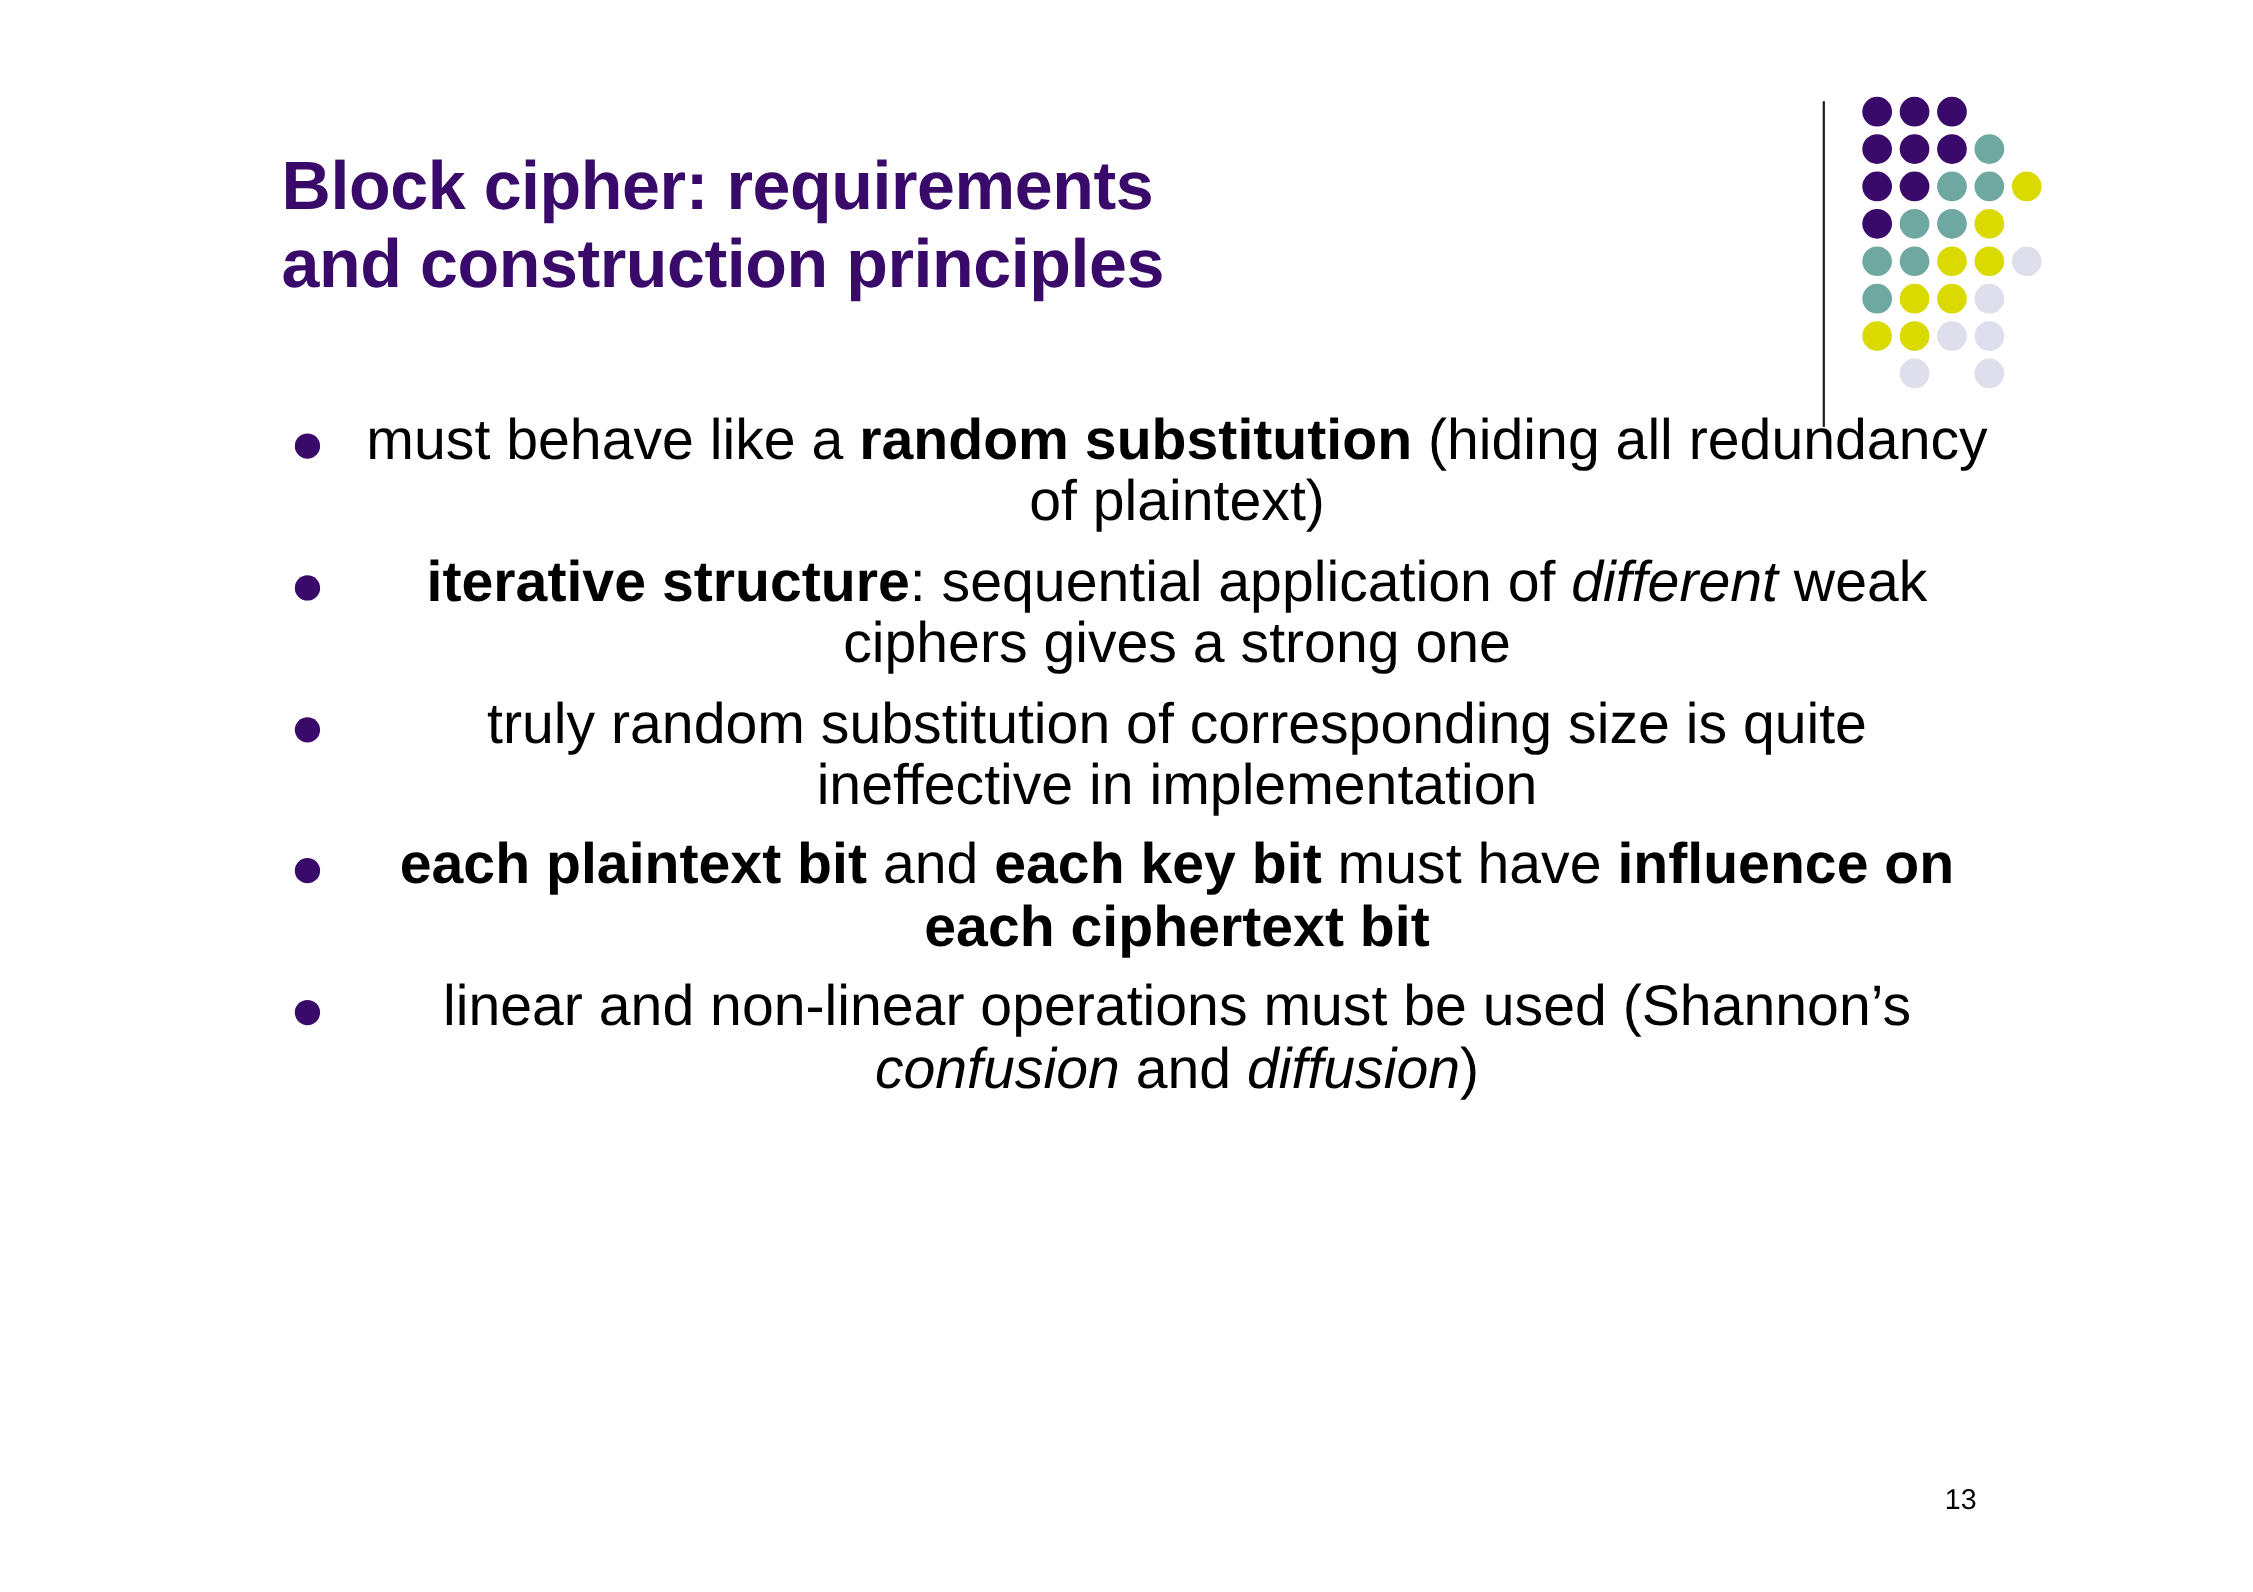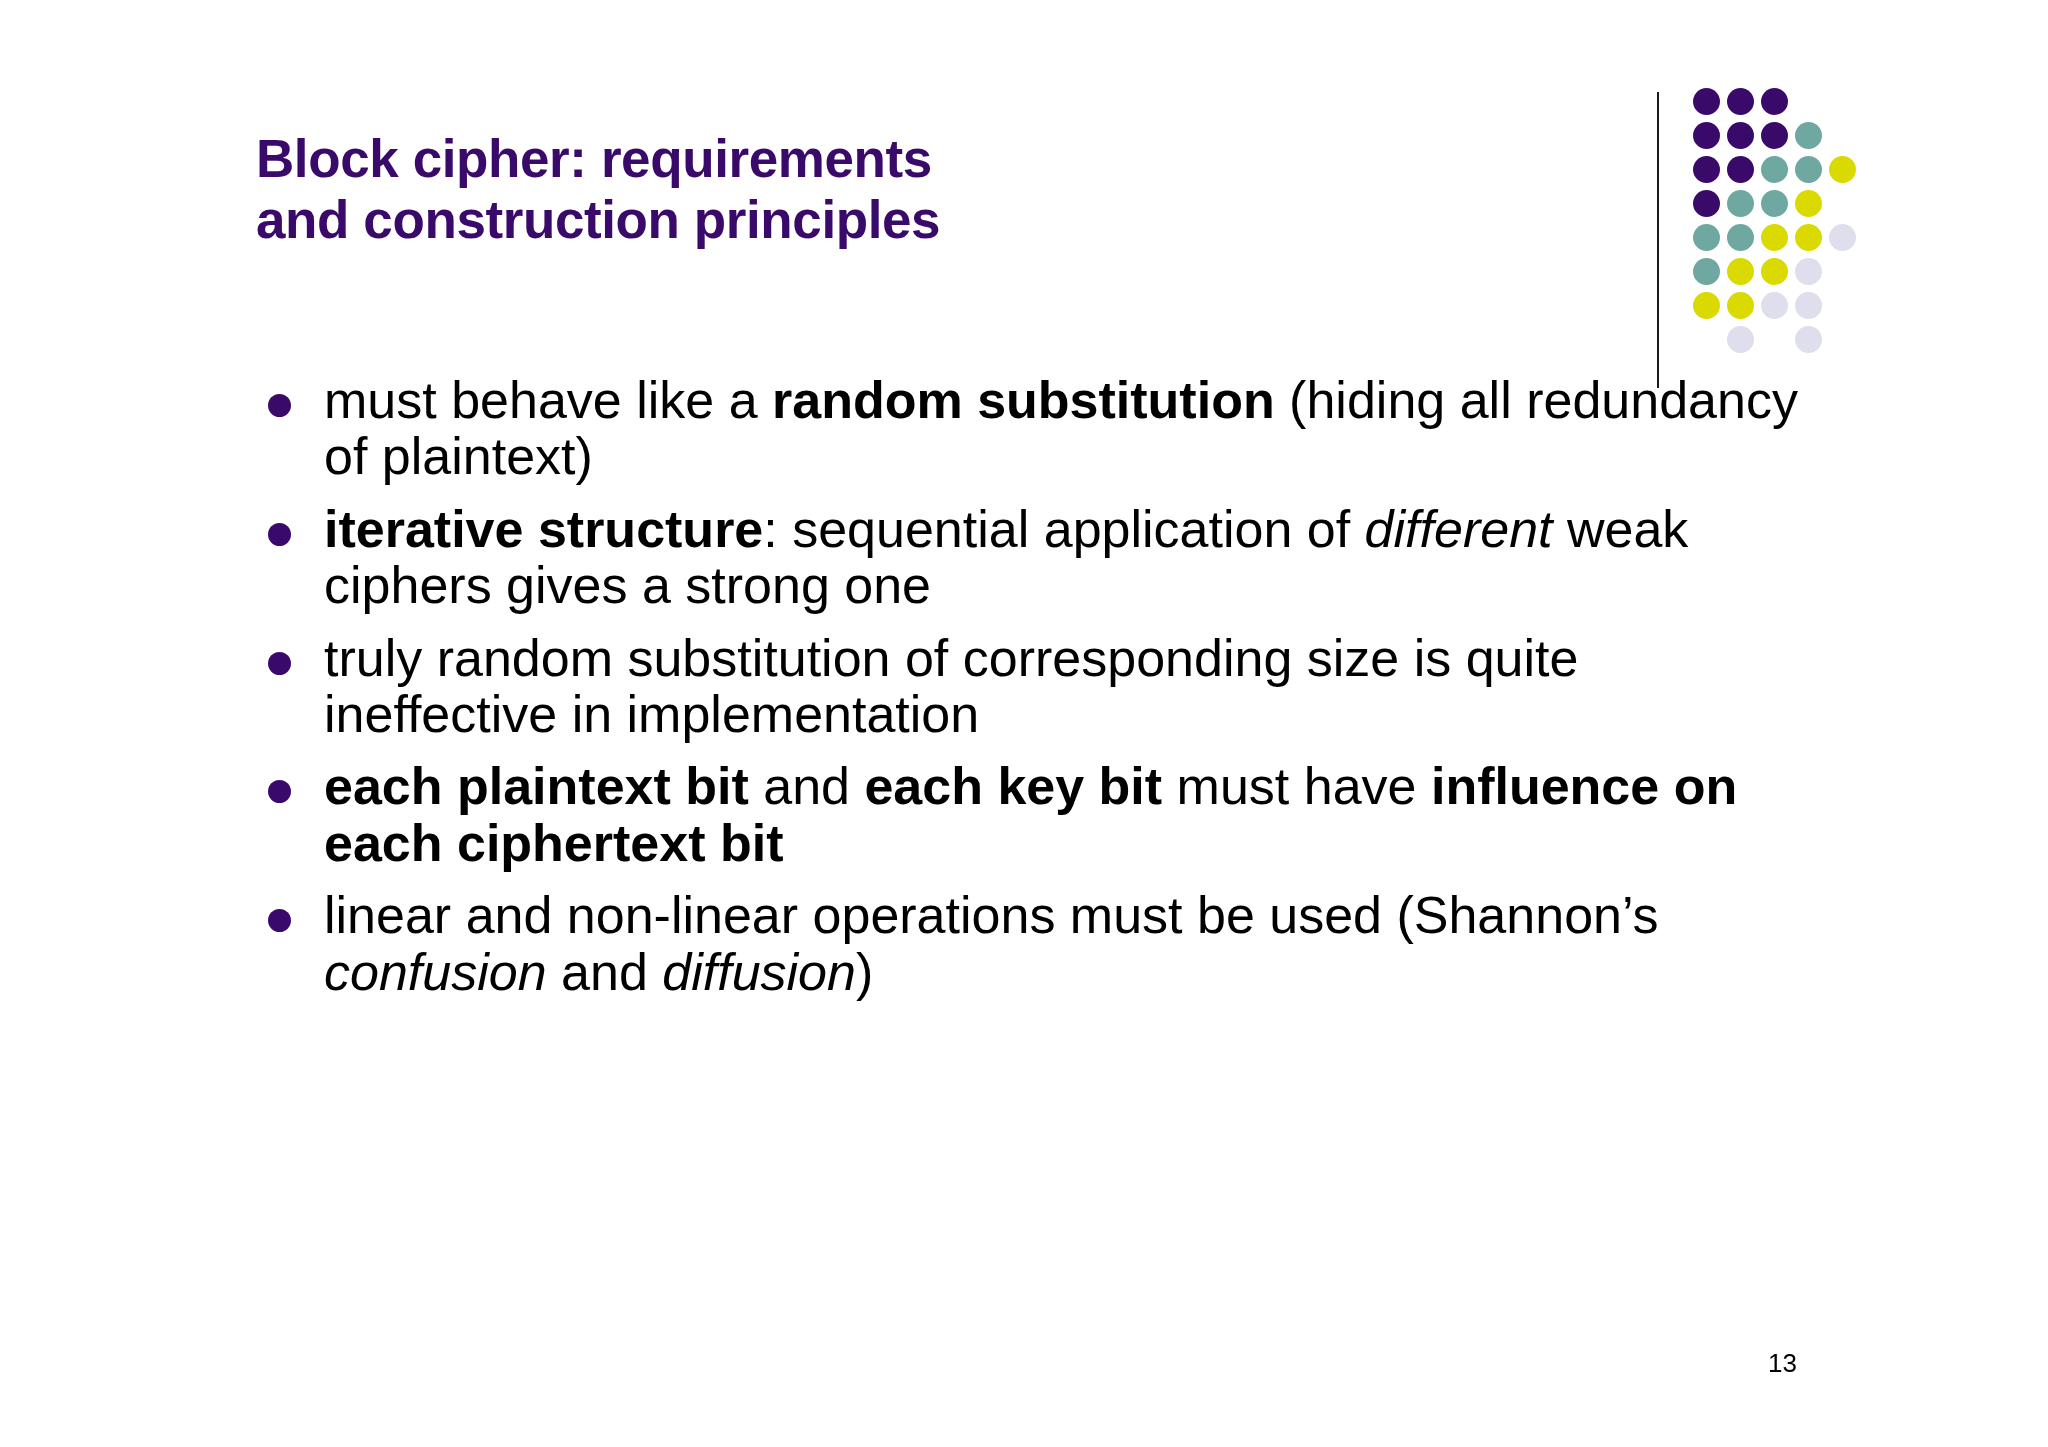--- a/index.html
+++ b/index.html
@@ -22,21 +22,21 @@
     background: #ffffff;
   }
 
   
   .title {
     position: absolute;
     left: 256px;
     top: 92px;
     width: 1300px;
     color: #3A0A6B;
-    font-size: 53px;
+    font-size: 62px;
     font-weight: bold;
     line-height: 1.16;
     letter-spacing: -0.4px;
   }
   .title-line { display: block; white-space: nowrap; }
 
   
   .motif {
     position: absolute;
     left: 1693px;
@@ -79,20 +79,21 @@
     top: 372px;
     width: 1560px;
   }
   .bullet-item {
     position: relative;
     padding-left: 68px;
     margin-bottom: 16px;
     color: #000000;
     font-size: 52px;
     line-height: 1.085;
+    text-align: center;
   }
   .bullet-marker {
     position: absolute;
     left: 12px;
     top: 22px;
     width: 23px;
     height: 23px;
     border-radius: 50%;
     background: #3A0A6B;
   }

